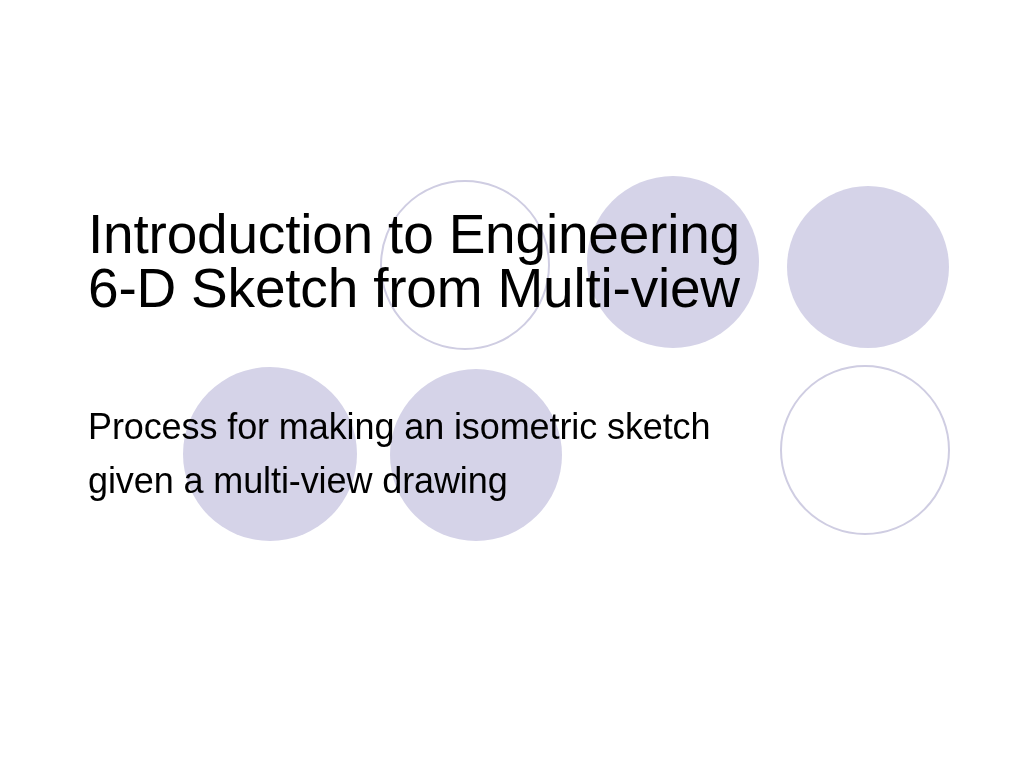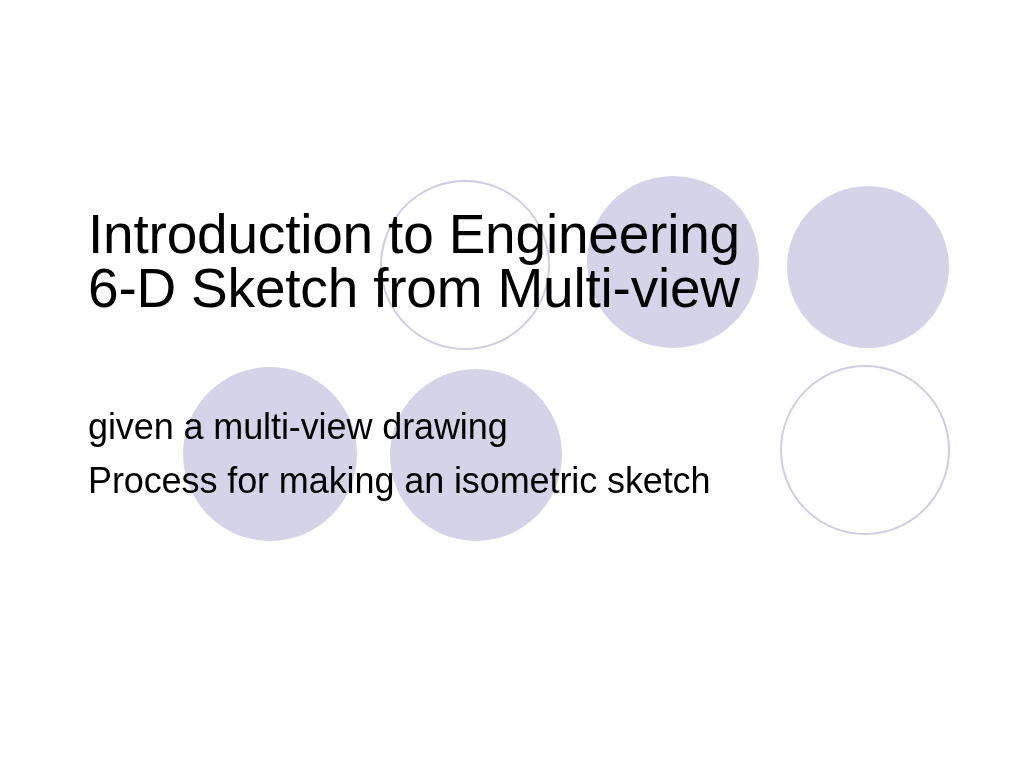--- a/index.html
+++ b/index.html
@@ -78,18 +78,18 @@
   </svg>
 
   <div id="text-layer">
 
     <div class="title-block">
       <div class="title-line">Introduction to Engineering</div>
       <div class="title-line">6-D Sketch from Multi-view</div>
     </div>
 
     <div class="subtitle-block">
+      <div class="subtitle-line">Process for making an isometric sketch</div>
       <div class="subtitle-line">given a multi-view drawing</div>
-      <div class="subtitle-line">Process for making an isometric sketch</div>
     </div>
 
   </div>
 </div>
 
 </body></html>

